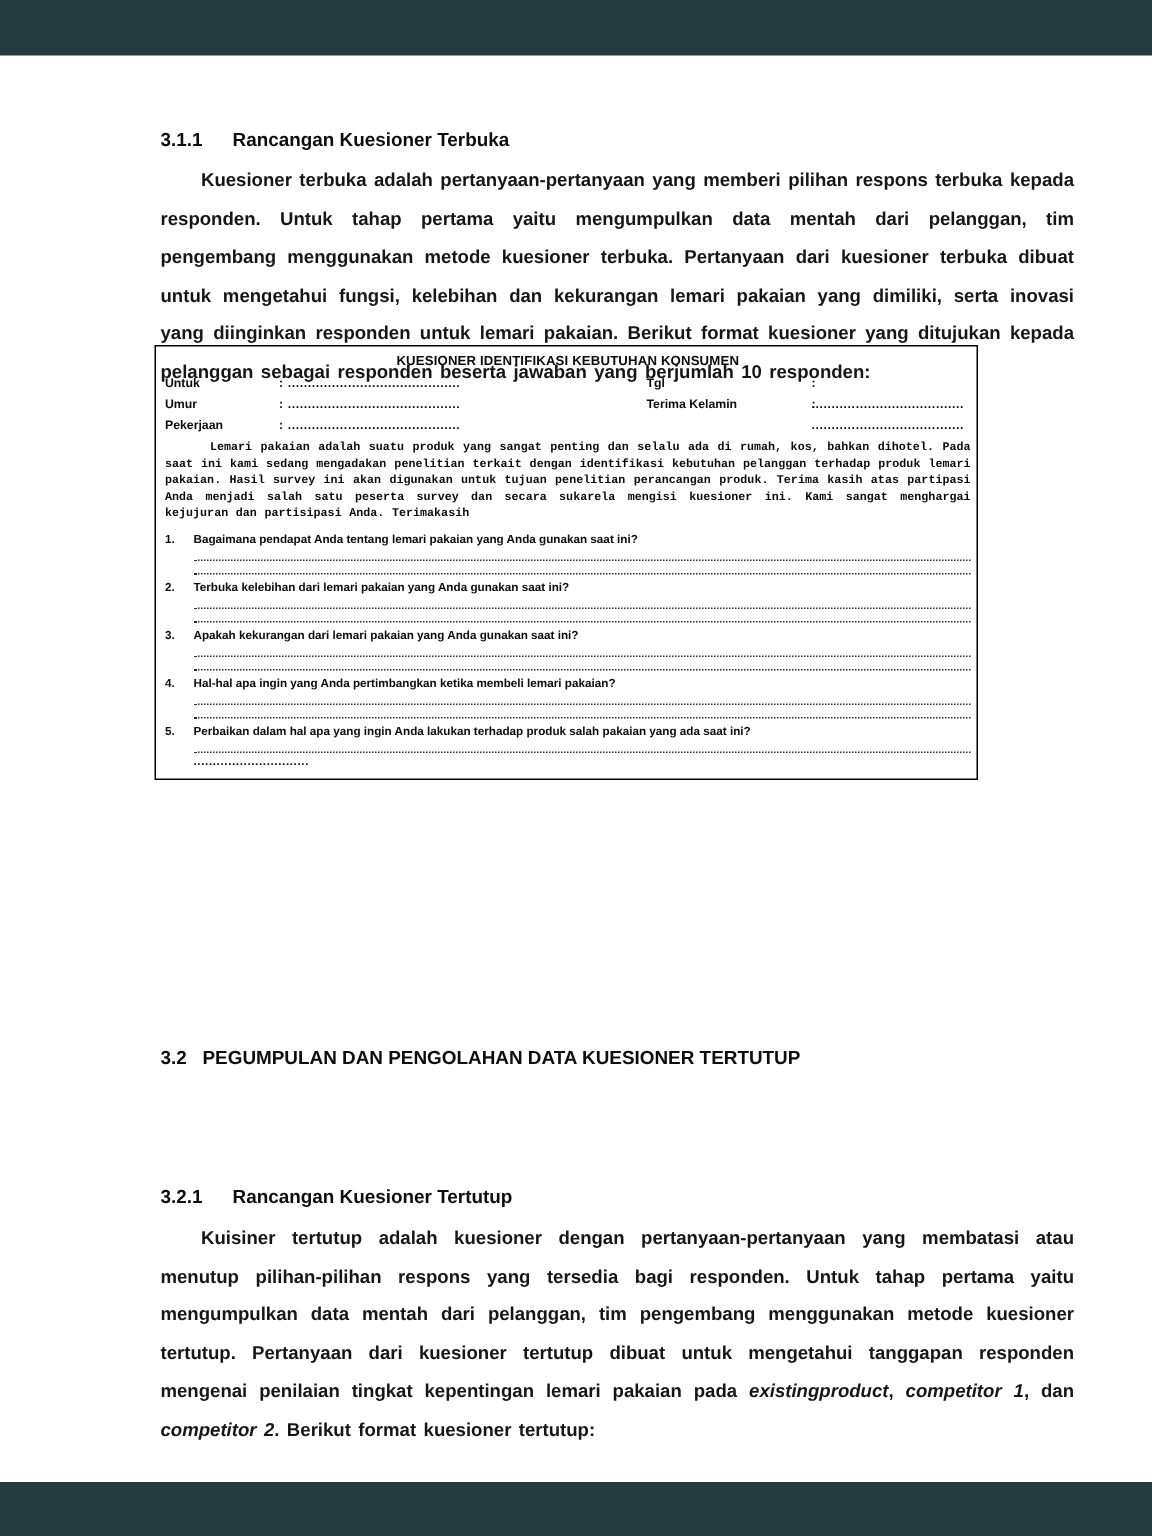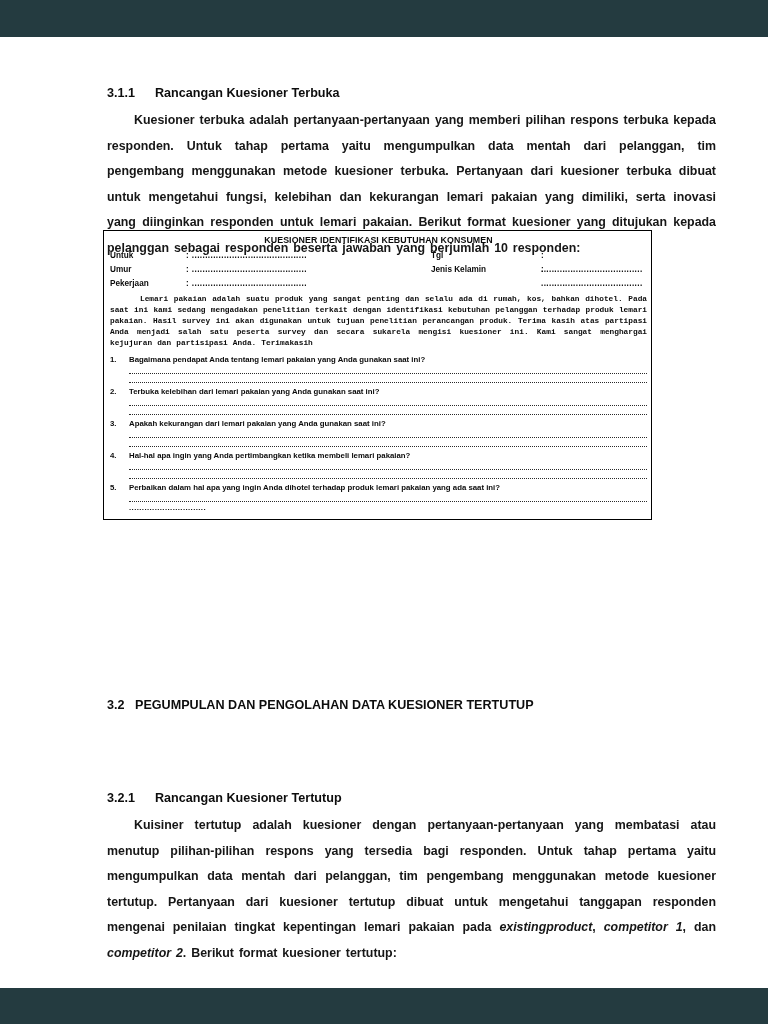--- a/index.html
+++ b/index.html
@@ -120,21 +120,21 @@
 
     <div class="field-row">
       <span>Untuk</span>
       <span class="field-value">: ...........................................</span>
       <span>Tgl</span>
       <span class="field-value">: ......................................</span>
     </div>
     <div class="field-row">
       <span>Umur</span>
       <span class="field-value">: ...........................................</span>
-      <span>Jenis Kelamin</span>
+      <span>Terima Kelamin</span>
       <span class="field-value">: ......................................</span>
     </div>
     <div class="field-row">
       <span>Pekerjaan</span>
       <span class="field-value">: ...........................................</span>
       <span></span>
         <span></span>
     </div>
 
     <p class="form-intro">Lemari pakaian adalah suatu produk yang sangat penting dan selalu ada di rumah, kos, bahkan dihotel. Pada saat ini kami sedang mengadakan penelitian terkait dengan identifikasi kebutuhan pelanggan terhadap produk lemari pakaian. Hasil survey ini akan digunakan untuk tujuan penelitian perancangan produk. Terima kasih atas partipasi Anda menjadi salah satu peserta survey dan secara sukarela mengisi kuesioner ini. Kami sangat menghargai kejujuran dan partisipasi Anda. Terimakasih</p>
@@ -179,21 +179,21 @@
       </div>
       <div class="answers">
         <div class="answer-line"></div>
         <div class="answer-line"></div>
       </div>
     </div>
 
     <div class="question">
       <div class="q-row">
         <span class="q-num">5.</span>
-        <span class="q-text">Perbaikan dalam hal apa yang ingin Anda dihotel terhadap produk lemari pakaian yang ada saat ini?</span>
+        <span class="q-text">Perbaikan dalam hal apa yang ingin Anda lakukan terhadap produk salah pakaian yang ada saat ini?</span>
       </div>
       <div class="answers">
         <div class="answer-line"></div>
       </div>
       <div class="trailing-dots">..............................</div>
     </div>
   </div>
 
   <div class="section sec-32">
     <div class="heading">

